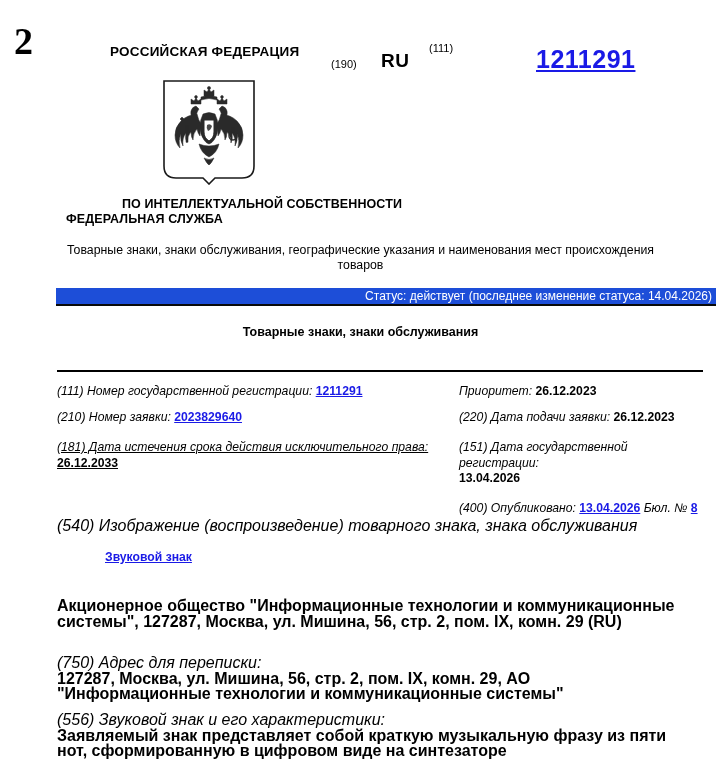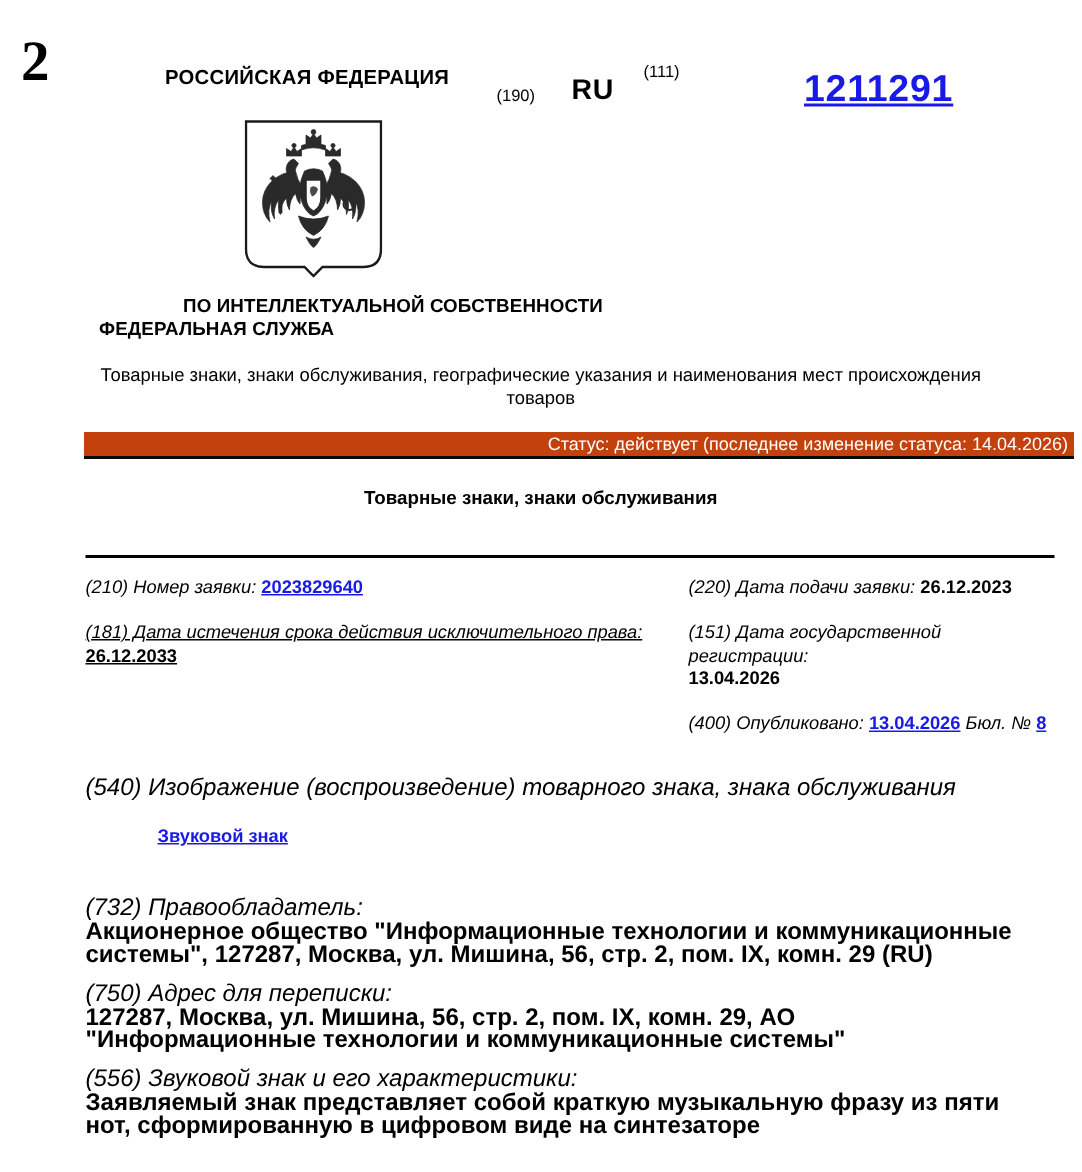--- a/index.html
+++ b/index.html
@@ -109,21 +109,21 @@
     line-height: 15px;
   }
 
   
   .status-bar {
     position: absolute;
     left: 56px;
     top: 288px;
     width: 660px;
     height: 16px;
-    background: #c2410c;
+    background: #1d4ed8;
     border-bottom: 2px solid #0a0a0a;
     box-sizing: content-box;
   }
   .status-bar span {
     position: absolute;
     right: 4px;
     top: 1px;
     color: #ffffff;
     font-size: 12px;
     line-height: 14px;
@@ -266,20 +266,30 @@
 <div class="status-bar">
   <span>Статус: действует (последнее изменение статуса: 14.04.2026)</span>
 </div>
 
 <div class="section-title">Товарные знаки, знаки обслуживания</div>
 
 <div class="hrule"></div>
 
 <div class="data">
 
+  <div class="row" style="height:26px;">
+    <div class="col-left">
+      <span class="lbl">(111) Номер государственной регистрации:</span>
+      <span class="lnk">1211291</span>
+    </div>
+    <div class="col-right">
+      <span class="lbl">Приоритет:</span>
+      <span class="val">26.12.2023</span>
+    </div>
+  </div>
 
   <div class="row" style="height:30px;">
     <div class="col-left">
       <span class="lbl">(210) Номер заявки:</span>
       <span class="lnk">2023829640</span>
     </div>
     <div class="col-right">
       <span class="lbl">(220) Дата подачи заявки:</span>
       <span class="val">26.12.2023</span>
     </div>
@@ -303,21 +313,20 @@
 
 </div>
 
 <div class="block" style="top:518px;">
   <span class="lbl">(540) Изображение (воспроизведение) товарного знака, знака обслуживания</span>
 </div>
 
 <div class="sound-link" style="top:550px;">Звуковой знак</div>
 
 <div class="block" style="top:598px;">
-  <div class="lbl">(732) Правообладатель:</div>
   <div class="body">Акционерное общество "Информационные технологии и коммуникационные системы", 127287, Москва, ул. Мишина, 56, стр. 2, пом. IX, комн. 29 (RU)</div>
 </div>
 
 <div class="block" style="top:655px;">
   <div class="lbl">(750) Адрес для переписки:</div>
   <div class="body">127287, Москва, ул. Мишина, 56, стр. 2, пом. IX, комн. 29, АО "Информационные технологии и коммуникационные системы"</div>
 </div>
 
 <div class="block" style="top:712px;">
   <div class="lbl">(556) Звуковой знак и его характеристики:</div>

